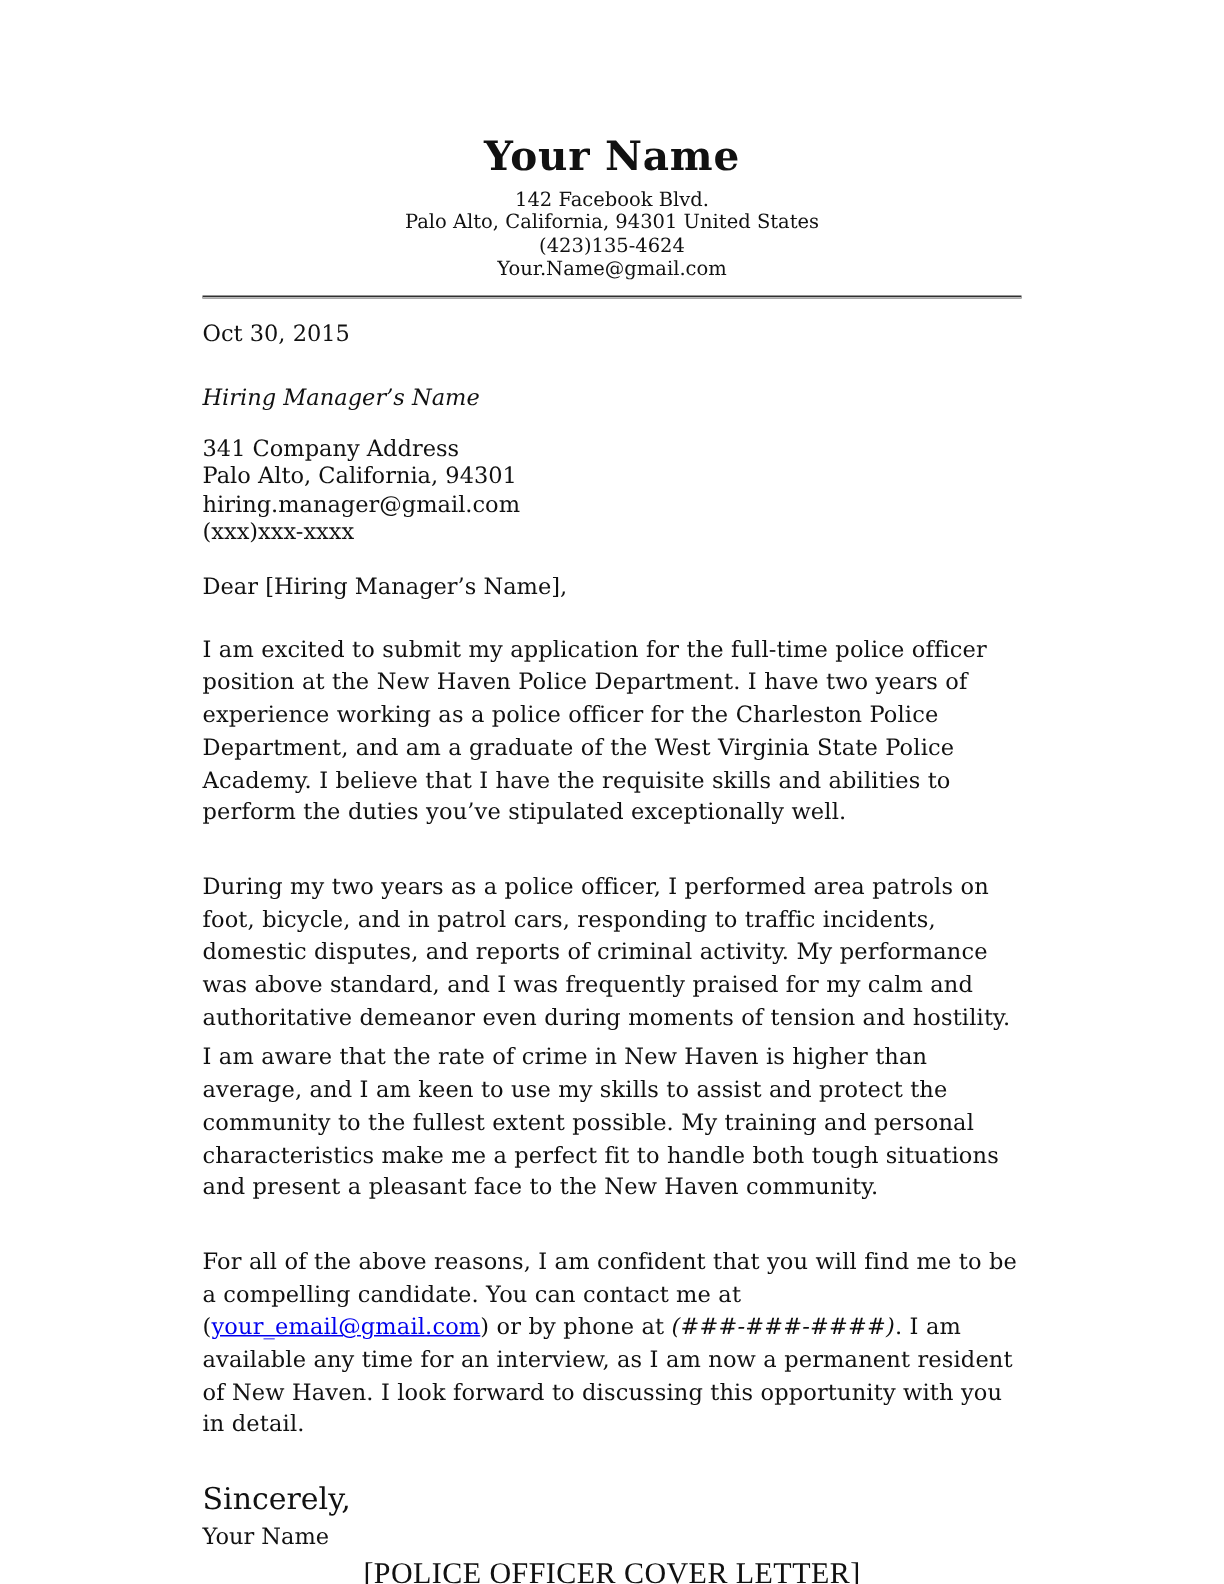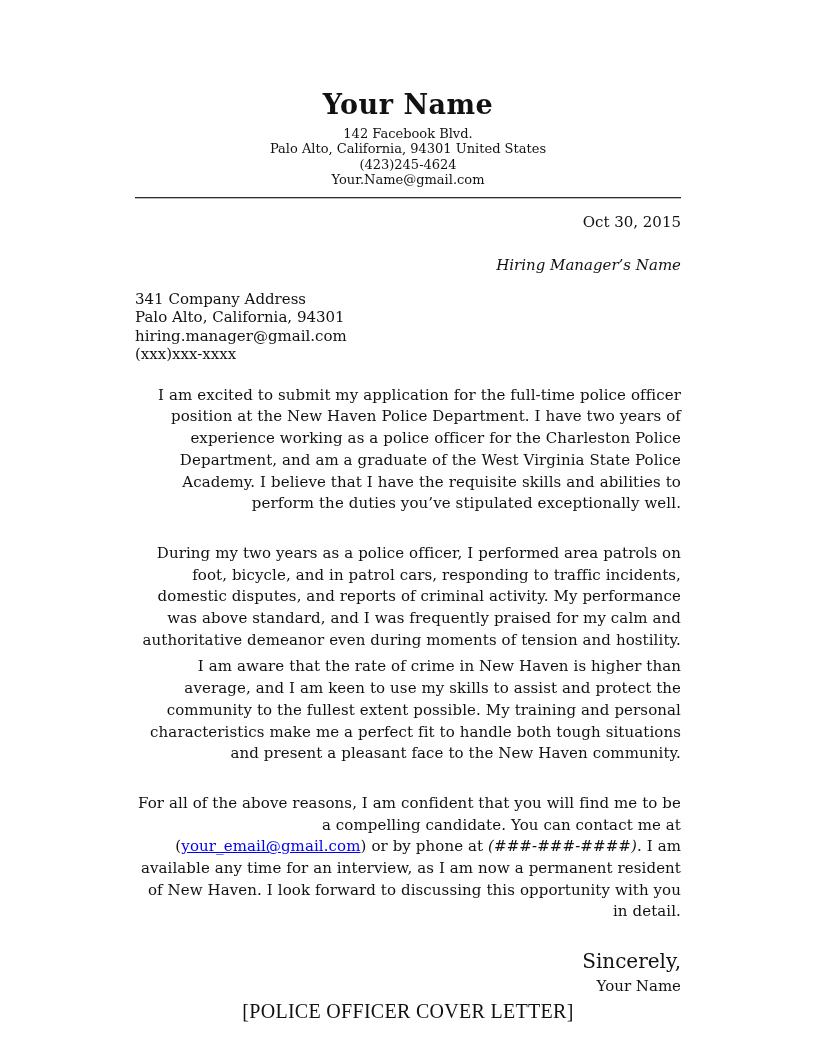--- a/index.html
+++ b/index.html
@@ -33,21 +33,21 @@
     font-size: 13px;
     line-height: 15.5px;
   }
   .rule {
     margin-top: 9px;
     height: 2px;
     background: var(--rule, #2f2f2f);
     border-bottom: 1px solid #b9b9b9;
   }
   
-  p { margin: 0; text-align: right; }
+  p { margin: 0; }
   .body-text { font-size: 15px; }
   .date          { margin-top: 12px;  font-size: 15px; line-height: 22px; }
   .recipient-name{ margin-top: 21px;  font-size: 15px; line-height: 22px; font-style: italic; }
   .recipient-block { margin-top: 14px; font-size: 15px; line-height: 18.5px; }
   .salutation    { margin-top: 16px;  font-size: 15px; line-height: 22px; }
   .para {
     font-size: 15px;
     line-height: 21.7px;
     letter-spacing: 0.1px;
   }
@@ -77,37 +77,38 @@
 </head>
 <body>
 
 <div class="page">
   <div class="content">
 
     <header class="letter-header">
       <h1 class="sender-name">Your Name</h1>
       <div class="hdr-line">142 Facebook Blvd.</div>
       <div class="hdr-line">Palo Alto, California, 94301 United States</div>
-      <div class="hdr-line">(423)245-4624</div>
+      <div class="hdr-line">(423)135-4624</div>
       <div class="hdr-line">Your.Name@gmail.com</div>
     </header>
 
     <div class="rule"></div>
 
     <p class="date">Oct 30, 2015</p>
 
     <p class="recipient-name">Hiring Manager’s Name</p>
 
     <div class="recipient-block">
       <div>341 Company Address</div>
       <div>Palo Alto, California, 94301</div>
       <div>hiring.manager@gmail.com</div>
       <div>(xxx)xxx-xxxx</div>
     </div>
 
+    <p class="salutation">Dear [Hiring Manager’s Name],</p>
 
     <p class="para p1 body-text">I am excited to submit my application for the full-time police officer position at the New Haven Police Department. I have two years of experience working as a police officer for the Charleston Police Department, and am a graduate of the West Virginia State Police Academy. I believe that I have the requisite skills and abilities to perform the duties you’ve stipulated exceptionally well.</p>
 
     <p class="para p2 body-text">During my two years as a police officer, I performed area patrols on foot, bicycle, and in patrol cars, responding to traffic incidents, domestic disputes, and reports of criminal activity. My performance was above standard, and I was frequently praised for my calm and authoritative demeanor even during moments of tension and hostility.</p>
 
     <p class="para p3 body-text">I am aware that the rate of crime in New Haven is higher than average, and I am keen to use my skills to assist and protect the community to the fullest extent possible. My training and personal characteristics make me a perfect fit to handle both tough situations and present a pleasant face to the New Haven community.</p>
 
     <p class="para p4 body-text"><span>For all of the above reasons, I am confident that you will find me to be a compelling candidate. You can contact me at (</span><a class="email-link" href="#">your_email@gmail.com</a><span>) or by phone at </span><span class="italic">(###-###-####)</span><span>. I am available any time for an interview, as I am now a permanent resident of New Haven. I look forward to discussing this opportunity with you in detail.</span></p>
 
     <p class="signoff">Sincerely,</p>

